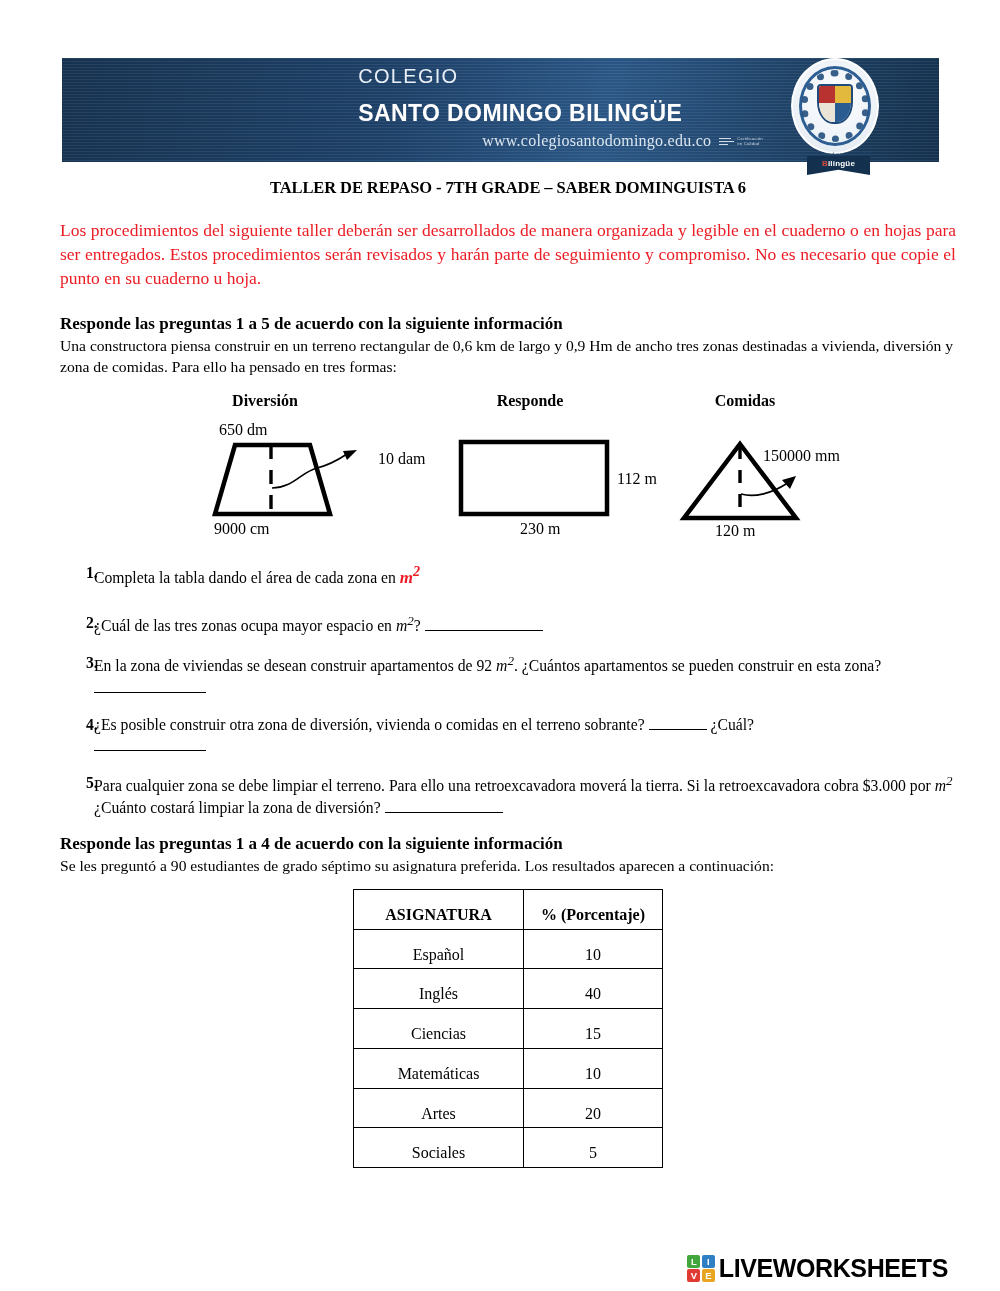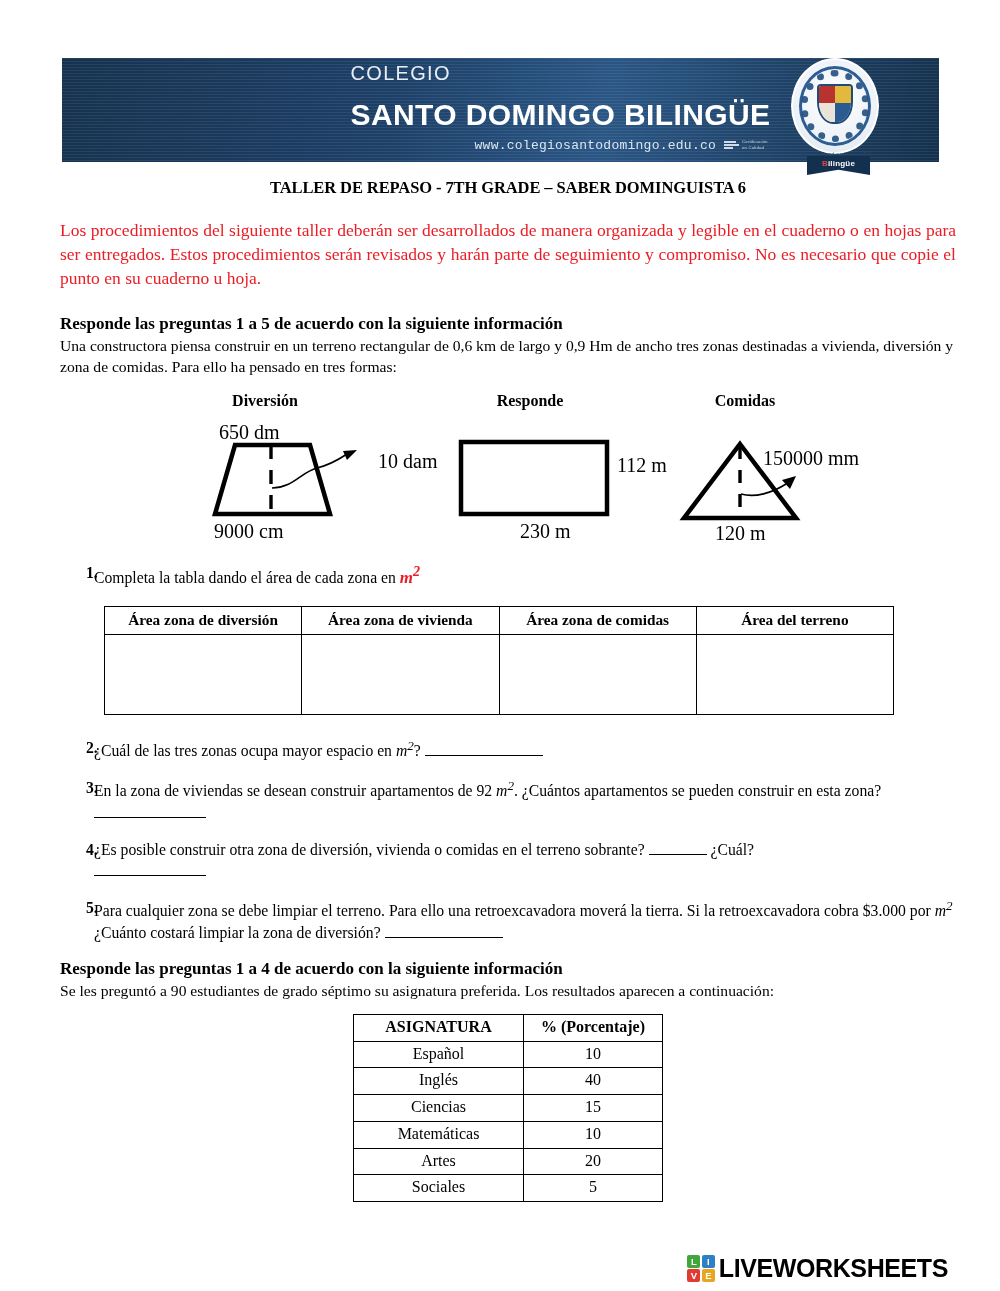--- a/index.html
+++ b/index.html
@@ -39,30 +39,30 @@
     margin-top: -4px;
     text-align: left;
     color: #ffffff;
     font-family: "Liberation Sans", sans-serif;
   }
   .brand-colegio {
     font-size: 20px; letter-spacing: 1.3px; line-height: 1;
     font-weight: 400; color: #e8eef5; margin-bottom: 16px;
   }
   .brand-main {
-    font-size: 30px; font-weight: 700; letter-spacing: 0.4px;
+    font-size: 23px; font-weight: 700; letter-spacing: 0.4px;
     line-height: 1.04; color: #ffffff; white-space: nowrap;
   }
   .brand-url-row {
     display: flex; align-items: center; gap: 8px;
     margin-top: 7px; margin-left: 124px;
   }
   .brand-url {
-    font-size: 13px; letter-spacing: 0.25px; color: #dce6ef;
-    font-family: Liberation Mono, monospace; white-space: nowrap;
+    font-size: 16px; letter-spacing: 0.25px; color: #dce6ef;
+    font-family: Liberation Serif, serif; white-space: nowrap;
   }
   .cert-mark { display: flex; align-items: center; gap: 3px; }
   .cert-bars { display: flex; flex-direction: column; gap: 1.5px; }
   .cert-bars i { display: block; height: 1.6px; background: #cfdbe6; }
   .cert-bars i:nth-child(1) { width: 12px; }
   .cert-bars i:nth-child(2) { width: 15px; }
   .cert-bars i:nth-child(3) { width: 9px; }
   .cert-txt {
     font-family: "Liberation Sans", sans-serif;
     font-size: 4.4px; line-height: 1.3; color: #c6d3e0; letter-spacing: .1px;
@@ -154,33 +154,33 @@
   
   .figures {
     position: relative;
     height: 160px;
     margin-top: 14px;
   }
   .fig { position: absolute; }
   .fig-title {
     font-weight: 700; font-size: 16px; text-align: center;
   }
-  .fig-label { font-size: 20px; white-space: nowrap; }
+  .fig-label { font-size: 16px; white-space: nowrap; }
 
   
   .fig-div { left: 145px; top: 0; width: 230px; }
   .fig-div .fig-title { width: 120px; text-align: center; }
   .lbl-650 { position: absolute; left: 14px; top: 29px; }
   .lbl-9000 { position: absolute; left: 9px; top: 128px; }
   .lbl-10dam { position: absolute; left: 173px; top: 58px; }
 
   
   .fig-viv { left: 375px; top: 0; width: 250px; }
   .fig-viv .fig-title { width: 190px; text-align: center; }
-  .lbl-112 { position: absolute; left: 182px; top: 62px; }
+  .lbl-112 { position: absolute; left: 182px; top: 78px; }
   .lbl-230 { position: absolute; left: 85px; top: 128px; }
 
   
   .fig-com { left: 600px; top: 0; width: 300px; }
   .fig-com .fig-title { width: 170px; text-align: center; }
   .lbl-150000 { position: absolute; left: 103px; top: 55px; }
   .lbl-120 { position: absolute; left: 55px; top: 130px; }
 
   
   .qlist { margin-top: 10px; }
@@ -226,21 +226,21 @@
   
   .subj-wrap { display: flex; justify-content: center; margin-top: 12px; }
   .subj-table {
     border-collapse: collapse;
     width: 310px;
   }
   .subj-table th, .subj-table td {
     border: 1.3px solid #000;
     text-align: center;
     font-size: 16px;
-    padding: 2px 4px 3px;
+    padding: 15px 4px 3px;
     line-height: 1.3;
   }
   .subj-table th { font-weight: 700; }
   .subj-table td.subj { width: 170px; }
 
   
   .lw {
     position: absolute;
     right: 52px; bottom: 8px;
     display: flex; align-items: center; gap: 4px;
@@ -361,38 +361,20 @@
       </div>
     </div>
 
     <div class="qlist">
 
       <div class="q">
         <div class="num">1.</div>
         <div class="qtext"><span>Completa la tabla dando el área de cada zona en </span><span class="m-red"><span>m</span><sup>2</sup></span></div>
       </div>
 
-      <table class="area-table">
-        <thead>
-          <tr>
-            <th>Área zona de diversión</th>
-            <th>Área zona de vivienda</th>
-            <th>Área zona de comidas</th>
-            <th>Área del terreno</th>
-          </tr>
-        </thead>
-        <tbody>
-          <tr>
-            <td></td>
-            <td></td>
-            <td></td>
-            <td></td>
-          </tr>
-        </tbody>
-      </table>
 
       <div class="q" style="margin-top:22px">
         <div class="num">2.</div>
         <div class="qtext"><span>¿Cuál de las tres zonas ocupa mayor espacio en </span><span class="msq"><span>m</span><sup>2</sup></span><span>? </span><span class="blank b-long"></span></div>
       </div>
 
       <div class="q">
         <div class="num">3.</div>
         <div class="qtext"><span>En la zona de viviendas se desean construir apartamentos de 92 </span><span class="msq"><span>m</span><sup>2</sup></span><span>. ¿Cuántos apartamentos se pueden construir en esta zona? </span><span class="blank b-med"></span></div>
       </div>

